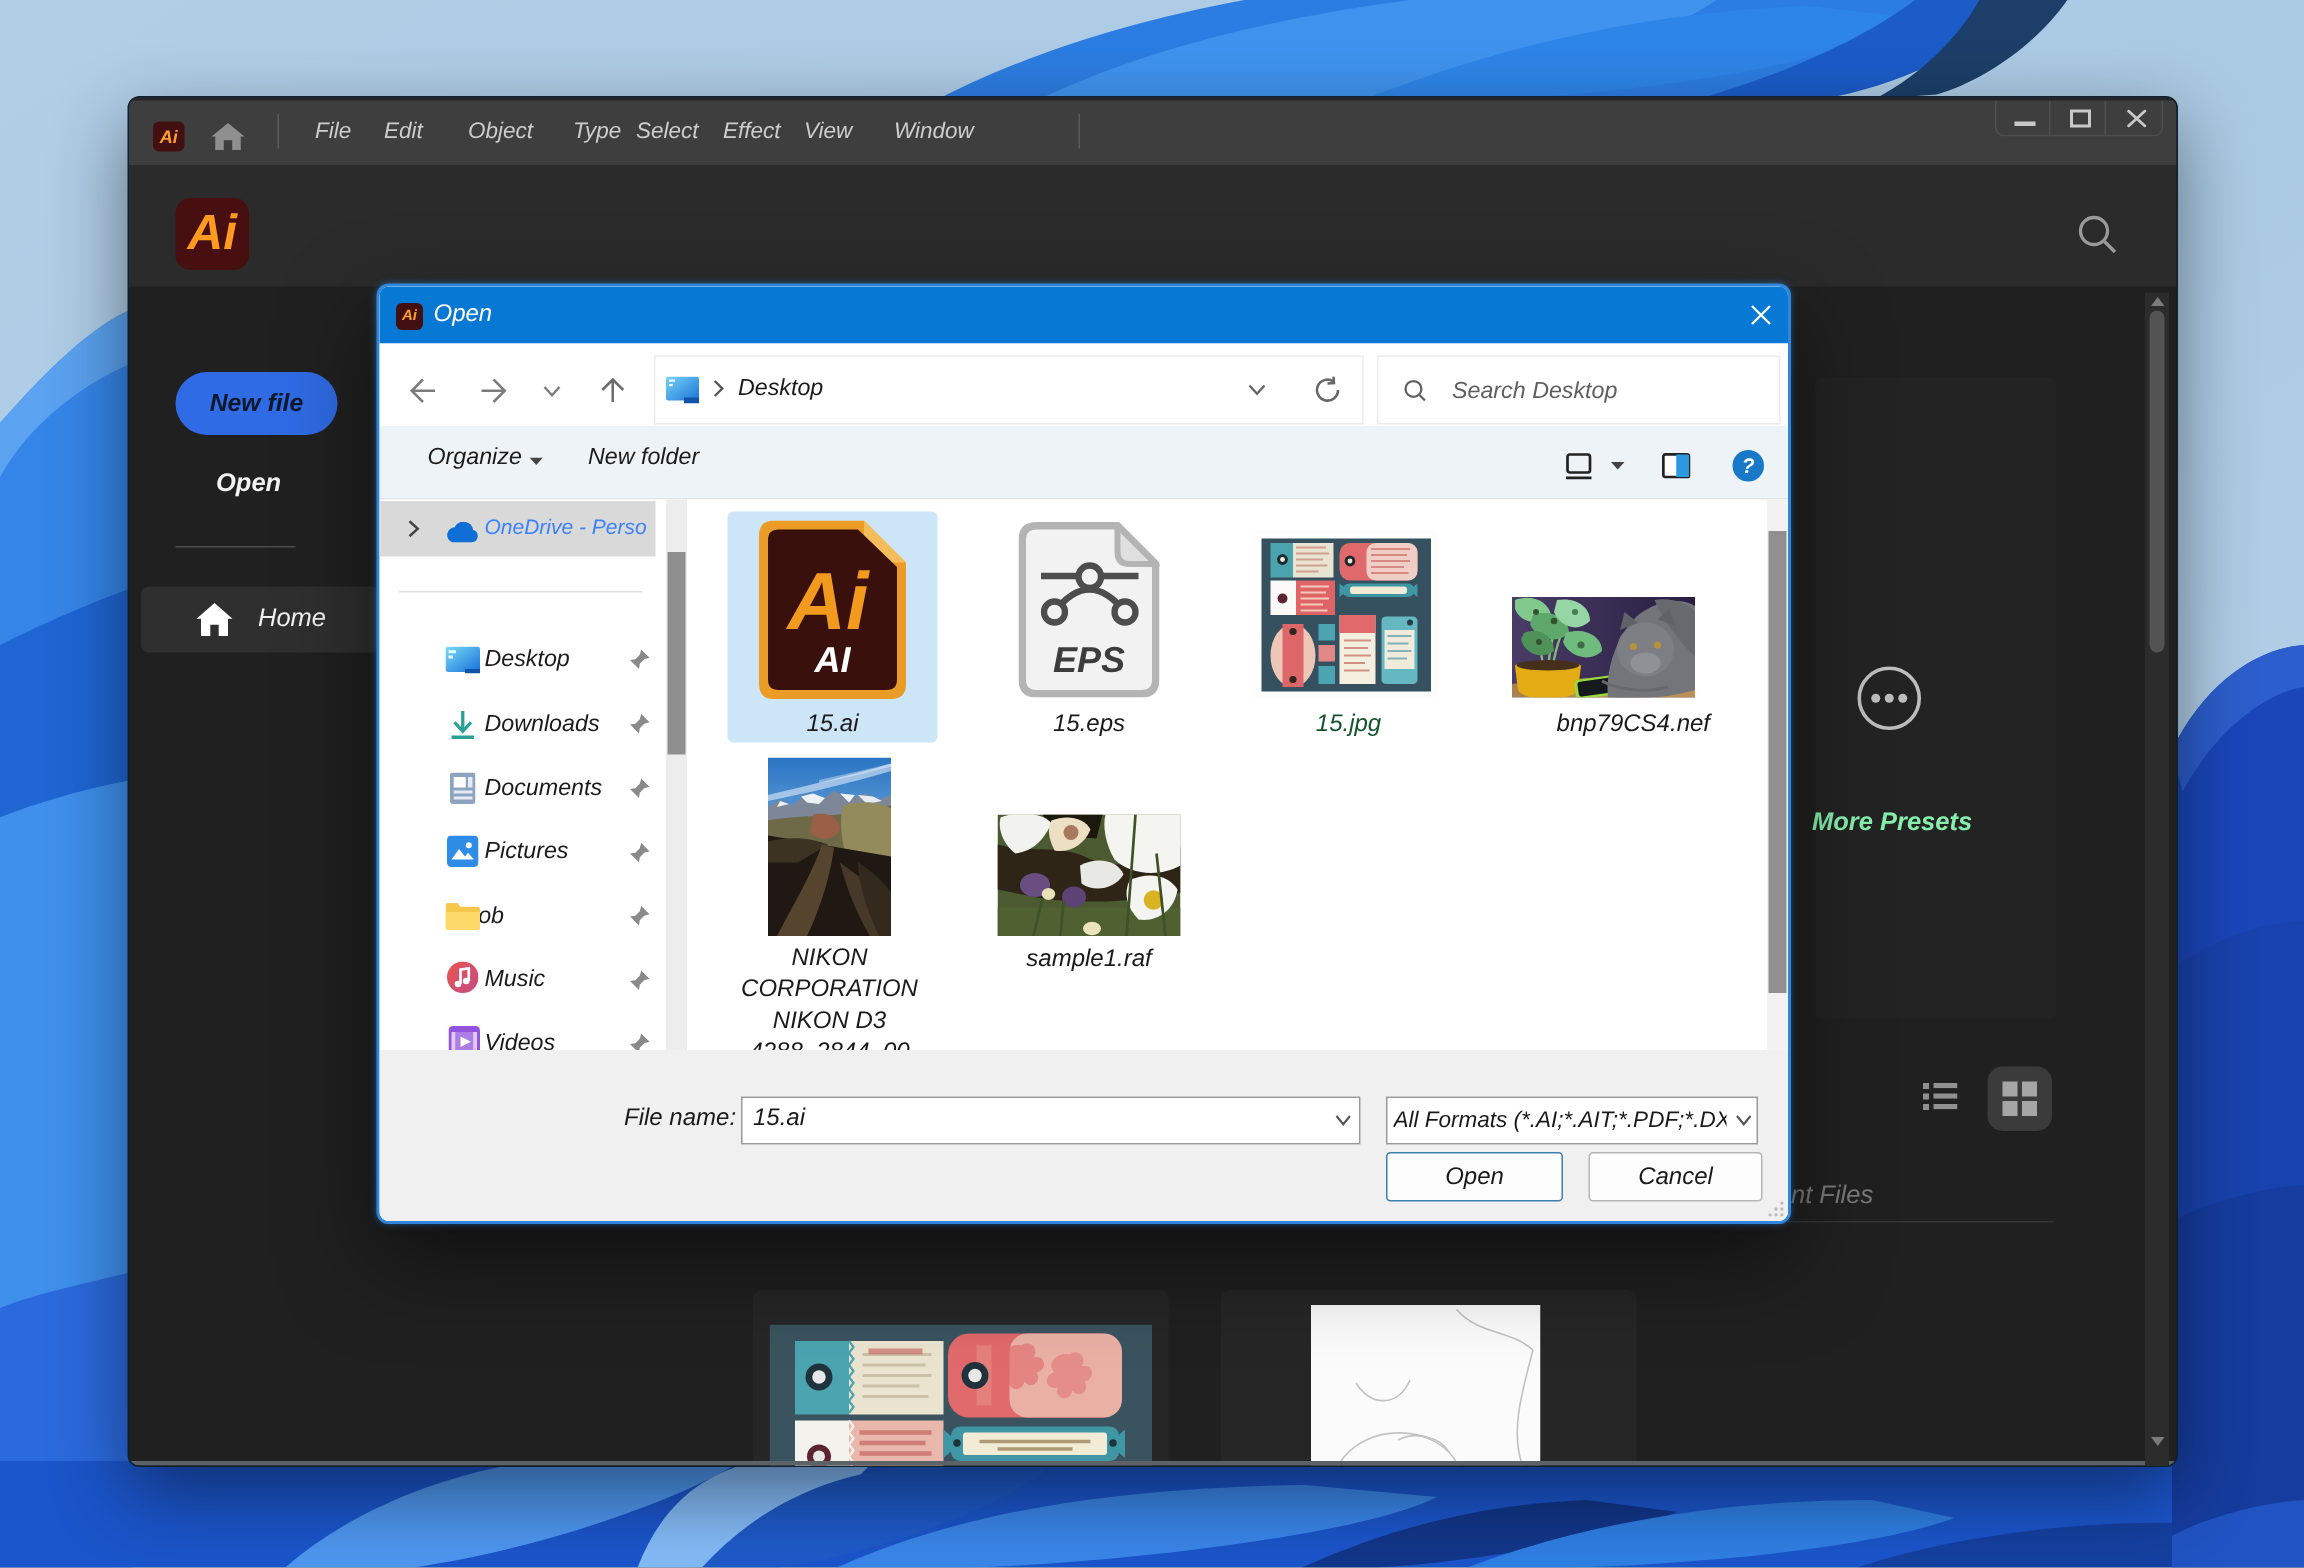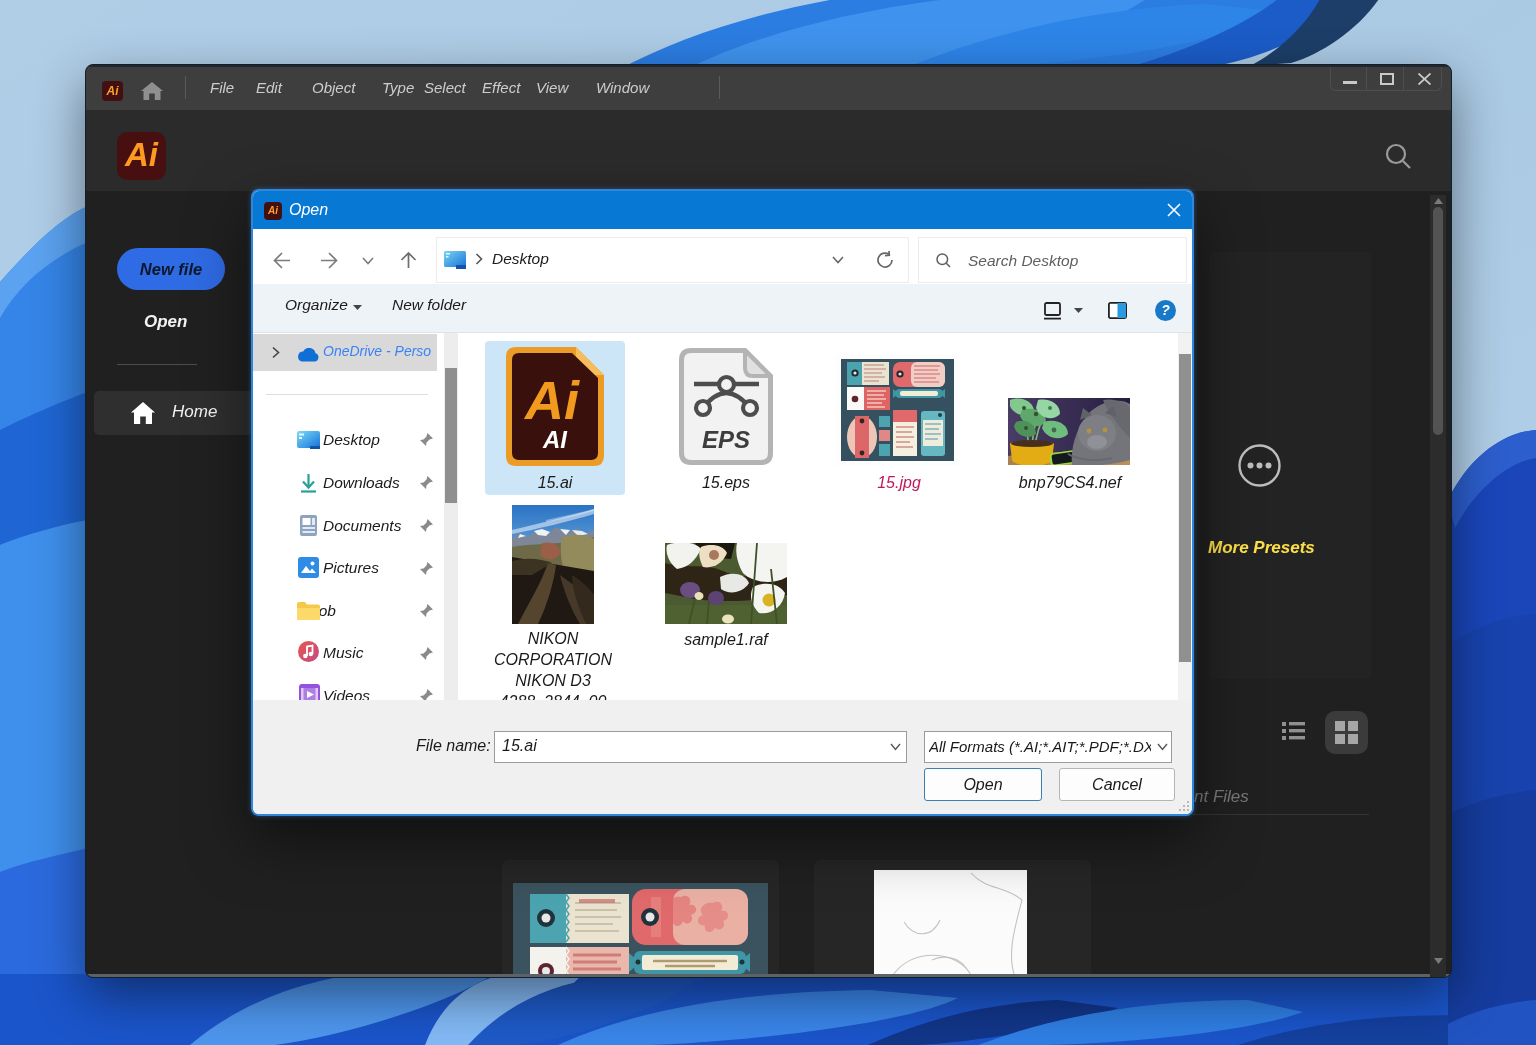--- a/index.html
+++ b/index.html
@@ -101,21 +101,21 @@
   </svg>
   <div class="abs" style="left:86px;top:337px;color:#f2f2f2;font-size:17px;">Home</div>
 
   <div class="abs" style="left:1124px;top:187px;width:161px;height:427px;background:#232323;border-radius:4px;"></div>
   <svg class="abs" style="left:1152px;top:379px;" width="43" height="43" viewBox="0 0 43 43">
     <circle cx="21.5" cy="21.5" r="20" stroke="#bdbdbd" stroke-width="2.4" fill="none"></circle>
     <circle cx="12.5" cy="21.5" r="3" fill="#bdbdbd"></circle>
     <circle cx="21.5" cy="21.5" r="3" fill="#bdbdbd"></circle>
     <circle cx="30.5" cy="21.5" r="3" fill="#bdbdbd"></circle>
   </svg>
-  <div class="abs" style="left:1122px;top:473px;color:#fde047;font-weight:bold;font-size:17px;text-align:right;">More Presets</div>
+  <div class="abs" style="left:1122px;top:473px;color:#86efac;font-weight:bold;font-size:17px;text-align:right;">More Presets</div>
 
   <svg class="abs" style="left:1196px;top:656px;" width="23" height="20" viewBox="0 0 23 20">
     <rect x="0" y="1" width="4" height="4" fill="#909090"></rect>
         <rect x="7" y="1" width="16" height="3.4" fill="#909090"></rect>
     <rect x="0" y="8" width="4" height="4" fill="#909090"></rect>
         <rect x="7" y="8" width="16" height="3.4" fill="#909090"></rect>
     <rect x="0" y="15" width="4" height="4" fill="#909090"></rect>
         <rect x="7" y="15" width="16" height="3.4" fill="#909090"></rect>
   </svg>
   <div class="abs" style="left:1239px;top:646px;width:43px;height:43px;background:#3b3b3b;border-radius:10px;">
@@ -423,21 +423,21 @@
     <rect x="43" y="76" width="11" height="11" fill="#e08886"></rect>
     <rect x="43" y="90" width="11" height="12" fill="#4ba4b0"></rect>
     <path d="M57 56 L81 56 L81 102 L57 102 Z" fill="#f5efdf"></path>
     <path d="M57 56 L81 56 L81 68 L57 68 Z" fill="#e0696b"></path>
     <path d="M60 73 h18 M60 78 h16 M60 83 h18 M60 88 h14 M60 93 h17" stroke="#cf8f84" stroke-width="1.4"></path>
     <rect x="85" y="57" width="24" height="45" rx="3" fill="#65b7c2"></rect>
     <rect x="87" y="66" width="20" height="26" fill="#f0ebdb"></rect>
     <path d="M89 70 h16 M89 75 h14 M89 80 h16 M89 85 h13" stroke="#7fb4ba" stroke-width="1.3"></path>
     <circle cx="104" cy="61" r="2" fill="#2a3d46"></circle>
   </svg>
-  <div class="abs" style="left:576px;top:283px;width:140px;text-align:center;color:#be185d;font-size:16px;">15.jpg</div>
+  <div class="abs" style="left:576px;top:283px;width:140px;text-align:center;color:#14532d;font-size:16px;">15.jpg</div>
 
   
   <svg class="abs" style="left:755px;top:207px;" width="122" height="67" viewBox="0 0 122 67">
     <defs>
           <linearGradient id="wall" x1="0" y1="0" x2="1" y2="0">
       <stop offset="0" stop-color="#4a3c66"></stop>
             <stop offset="0.6" stop-color="#352a50"></stop>
             <stop offset="1" stop-color="#261e40"></stop>
     </linearGradient>
         </defs>
@@ -466,21 +466,21 @@
     <path d="M64 67 C 62 48 70 26 83 13 C 96 2 113 0 122 6 L 122 62 C 102 68 80 68 64 67 Z" fill="#73757b"></path>
     <path d="M95 2 C 106 0 118 4 122 10 L 122 40 C 110 28 100 14 95 2 Z" fill="#67696f"></path>
     <ellipse cx="89" cy="35" rx="19" ry="18" fill="#7d7f85"></ellipse>
     <path d="M72 22 L75 10 L84 17 Z" fill="#606267"></path>
     <path d="M109 19 L105 8 L97 15 Z" fill="#606267"></path>
     <ellipse cx="89" cy="44" rx="10" ry="7" fill="#8f9196"></ellipse>
     <circle cx="81" cy="33" r="2.4" fill="#b8913a"></circle>
     <circle cx="97" cy="32" r="2.4" fill="#b8913a"></circle>
     <path d="M60 56 C 70 62 90 64 104 60" stroke="#67696f" stroke-width="2" fill="none"></path>
   </svg>
-  <div class="abs" style="left:747px;top:283px;width:140px;text-align:center;color:#1a1a1a;font-size:16px;">bnp79CS4.nef</div>
+  <div class="abs" style="left:747px;top:283px;width:140px;text-align:right;color:#1a1a1a;font-size:16px;">bnp79CS4.nef</div>
 
   
   <svg class="abs" style="left:259px;top:314px;" width="82" height="119" viewBox="0 0 82 119">
     <defs>
           <linearGradient id="sky" x1="0" y1="0" x2="0" y2="1">
       <stop offset="0" stop-color="#2a74c4"></stop>
             <stop offset="1" stop-color="#5b99d4"></stop>
     </linearGradient>
         </defs>
     <rect width="82" height="40" fill="url(#sky)"></rect>

